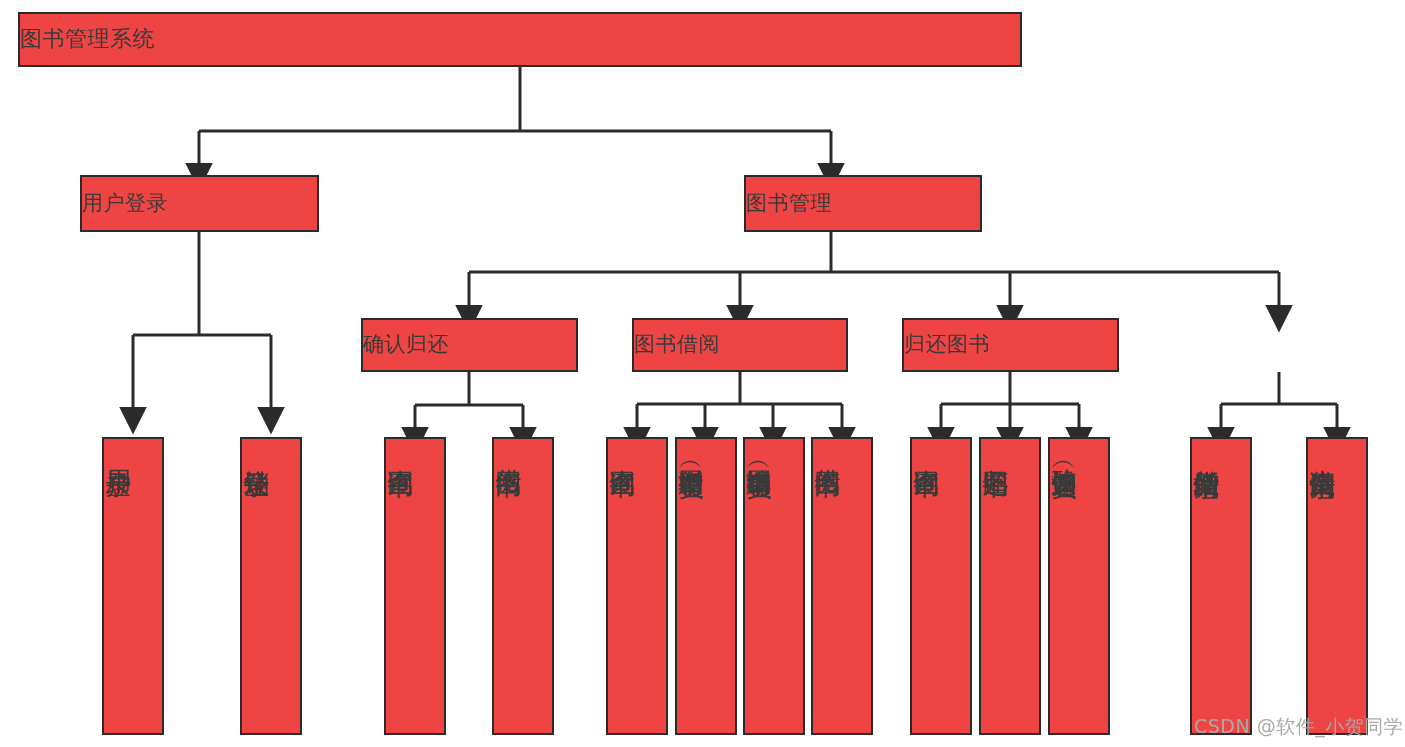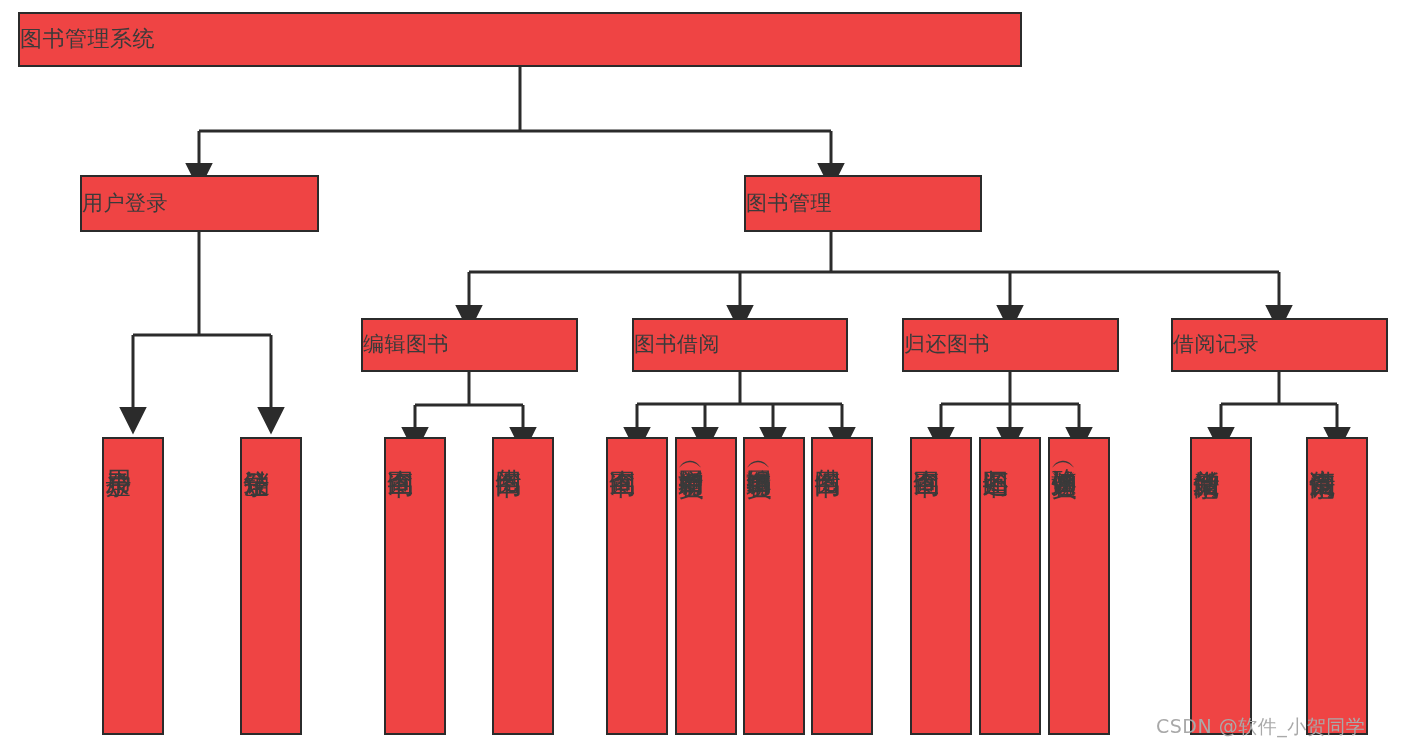--- a/index.html
+++ b/index.html
@@ -139,34 +139,31 @@
 
   <div class="node h" style="left:80px; top:175px; width:239px; height:57px;">
     <span class="lbl">用户登录</span>
   </div>
 
   <div class="node h" style="left:712px; top:175px; width:238px; height:57px;margin-left:32px;">
     <span class="lbl">图书管理</span>
   </div>
 
   <div class="node h" style="left:361px; top:318px; width:217px; height:54px;">
-    <span class="lbl">编辑图书</span>
+    <span class="lbl">确认归还</span>
   </div>
 
   <div class="node h" style="left:632px; top:318px; width:216px; height:54px;">
     <span class="lbl">图书借阅</span>
   </div>
 
   <div class="node h" style="left:902px; top:318px; width:217px; height:54px;">
     <span class="lbl">归还图书</span>
   </div>
 
-  <div class="node h" style="left:1171px; top:318px; width:217px; height:54px;">
-    <span class="lbl">借阅记录</span>
-  </div>
 
   <div class="node v" style="left:102px; top:437px; width:62px; height:298px;">
     <span class="lbl">用户登录</span>
   </div>
 
   <div class="node v" style="left:240px; top:437px; width:62px; height:298px;">
     <span class="lbl">注销登录</span>
   </div>
 
   <div class="node v" style="left:384px; top:437px; width:62px; height:298px;">
@@ -206,15 +203,15 @@
   </div>
 
   <div class="node v" style="left:1190px; top:437px; width:62px; height:298px;">
     <span class="lbl">新增借阅记录</span>
   </div>
 
   <div class="node v" style="left:1306px; top:437px; width:62px; height:298px;">
     <span class="lbl">查询借阅记录</span>
   </div>
 
-  <div class="watermark" style="left:1156px; top:714px;">CSDN @软件_小贺同学</div>
+  <div class="watermark" style="left:1194px; top:714px;">CSDN @软件_小贺同学</div>
 
 </div>
 
 </body></html>

